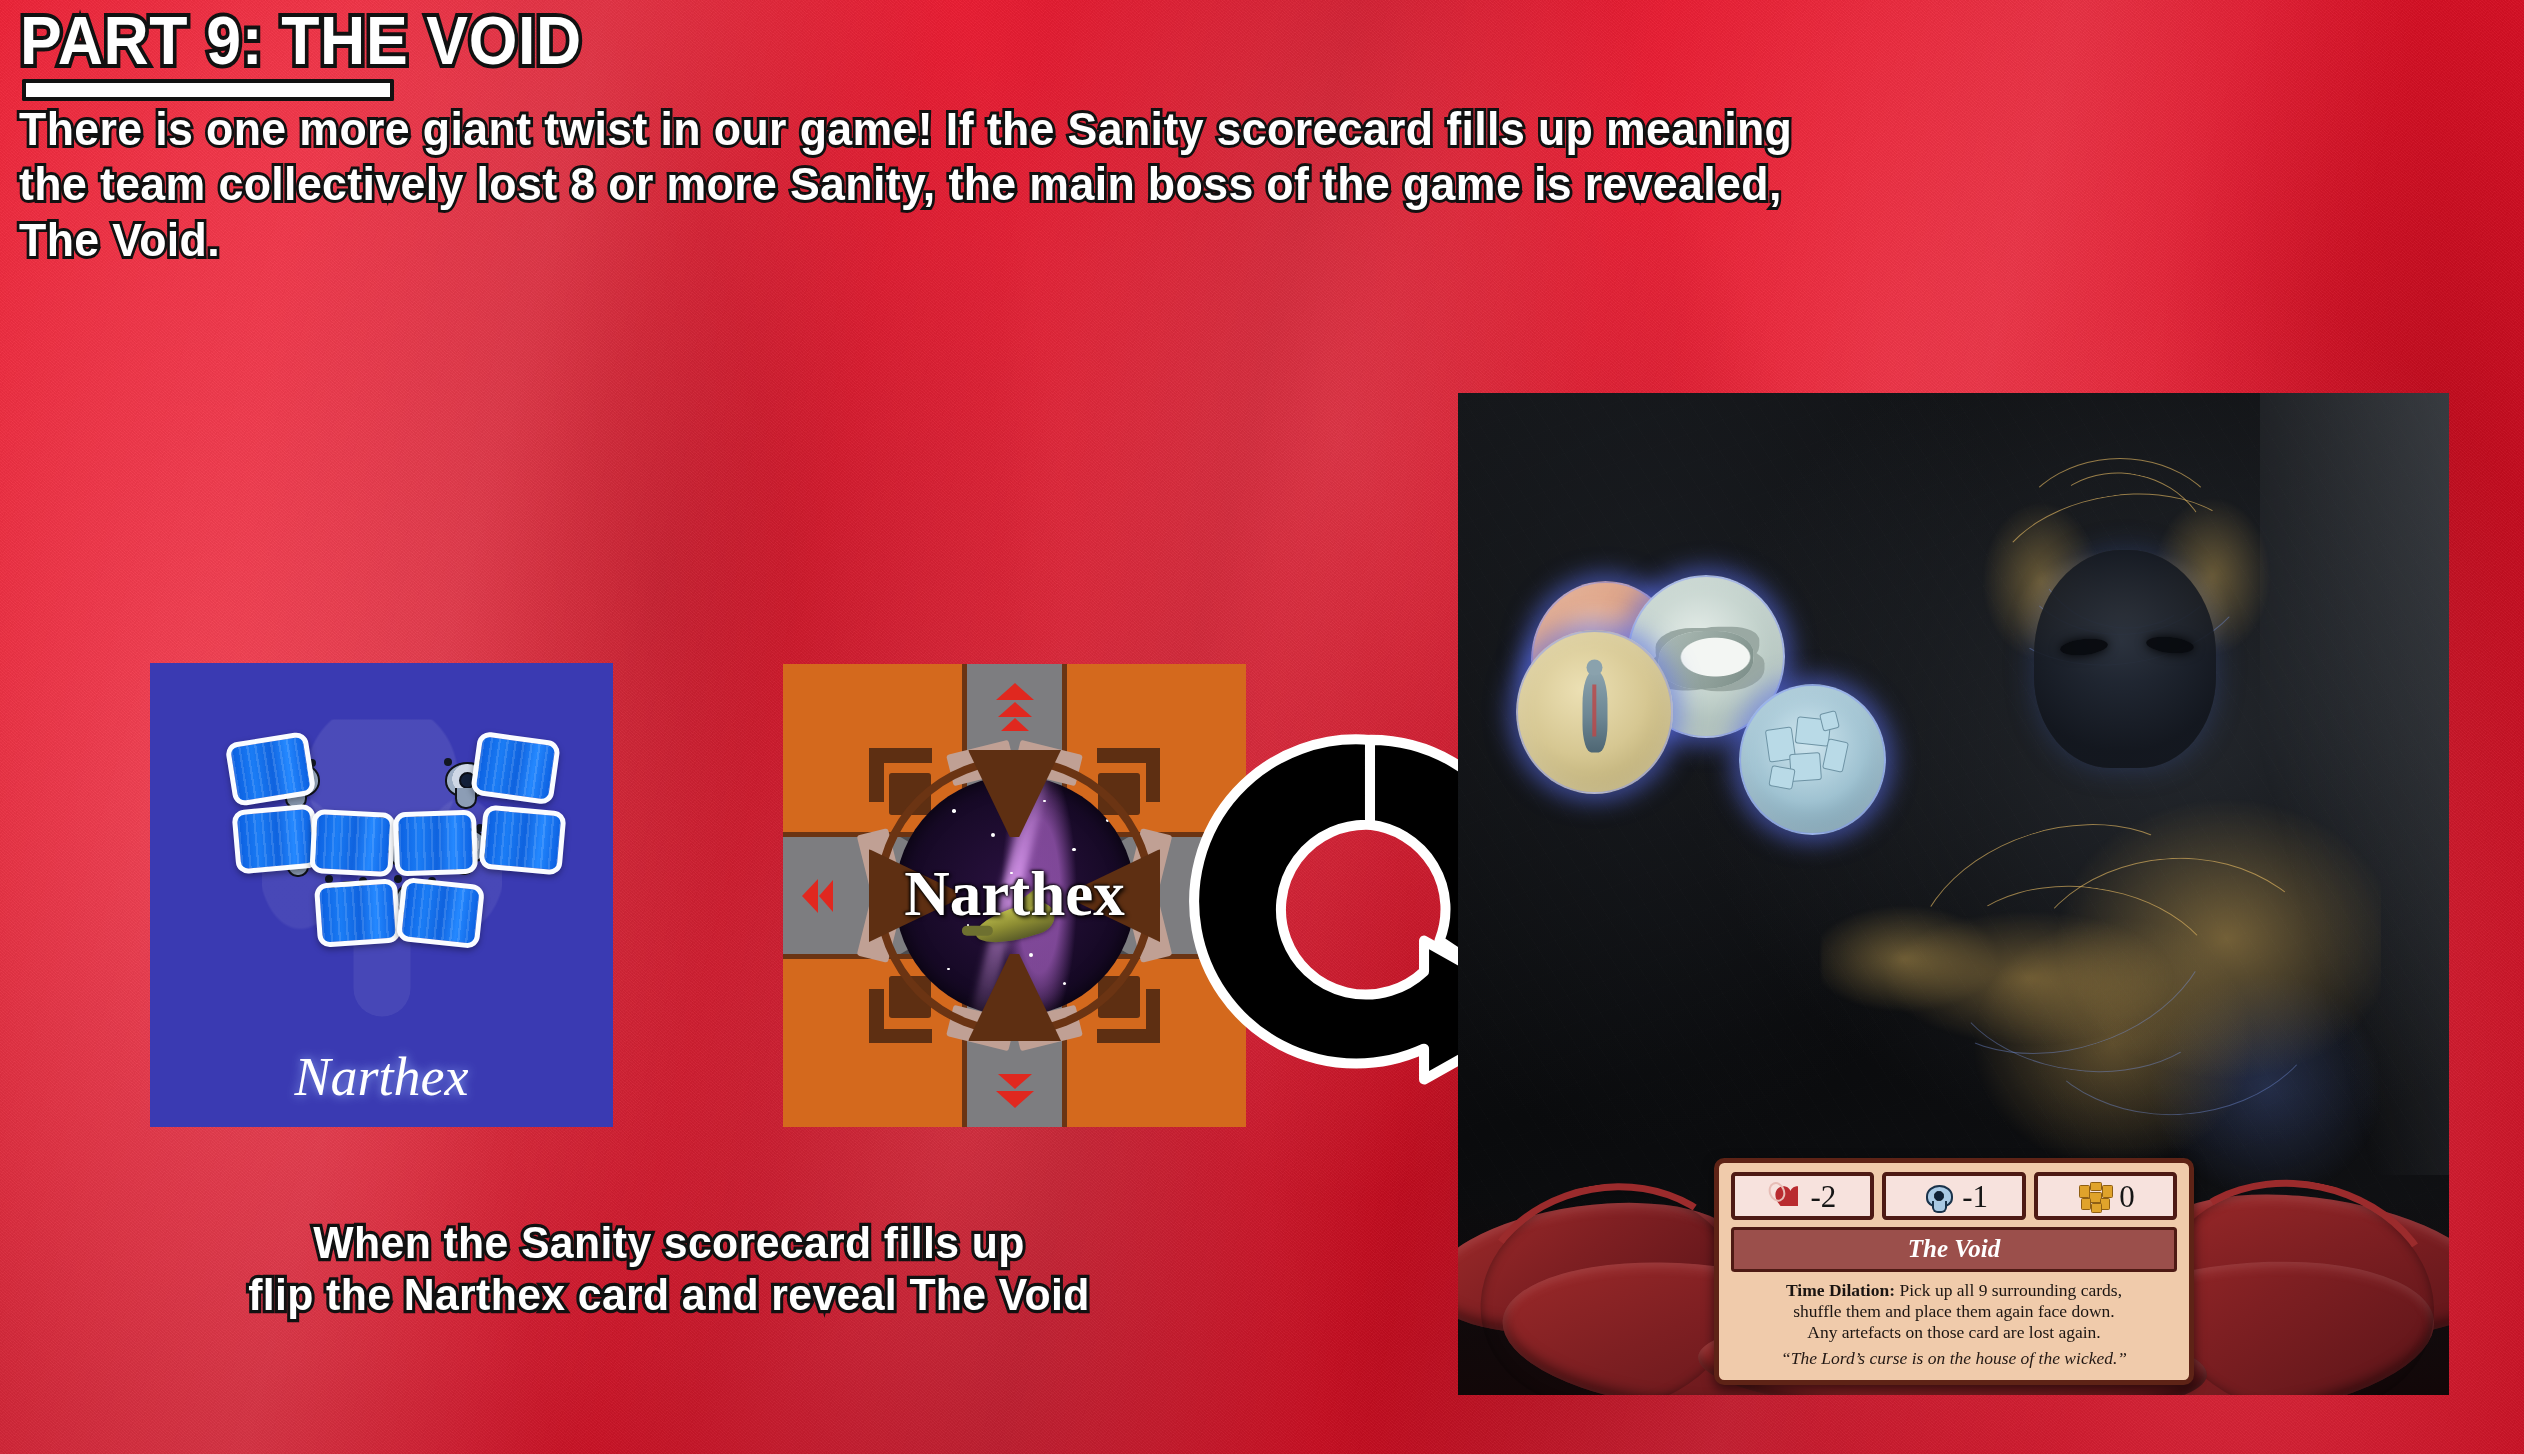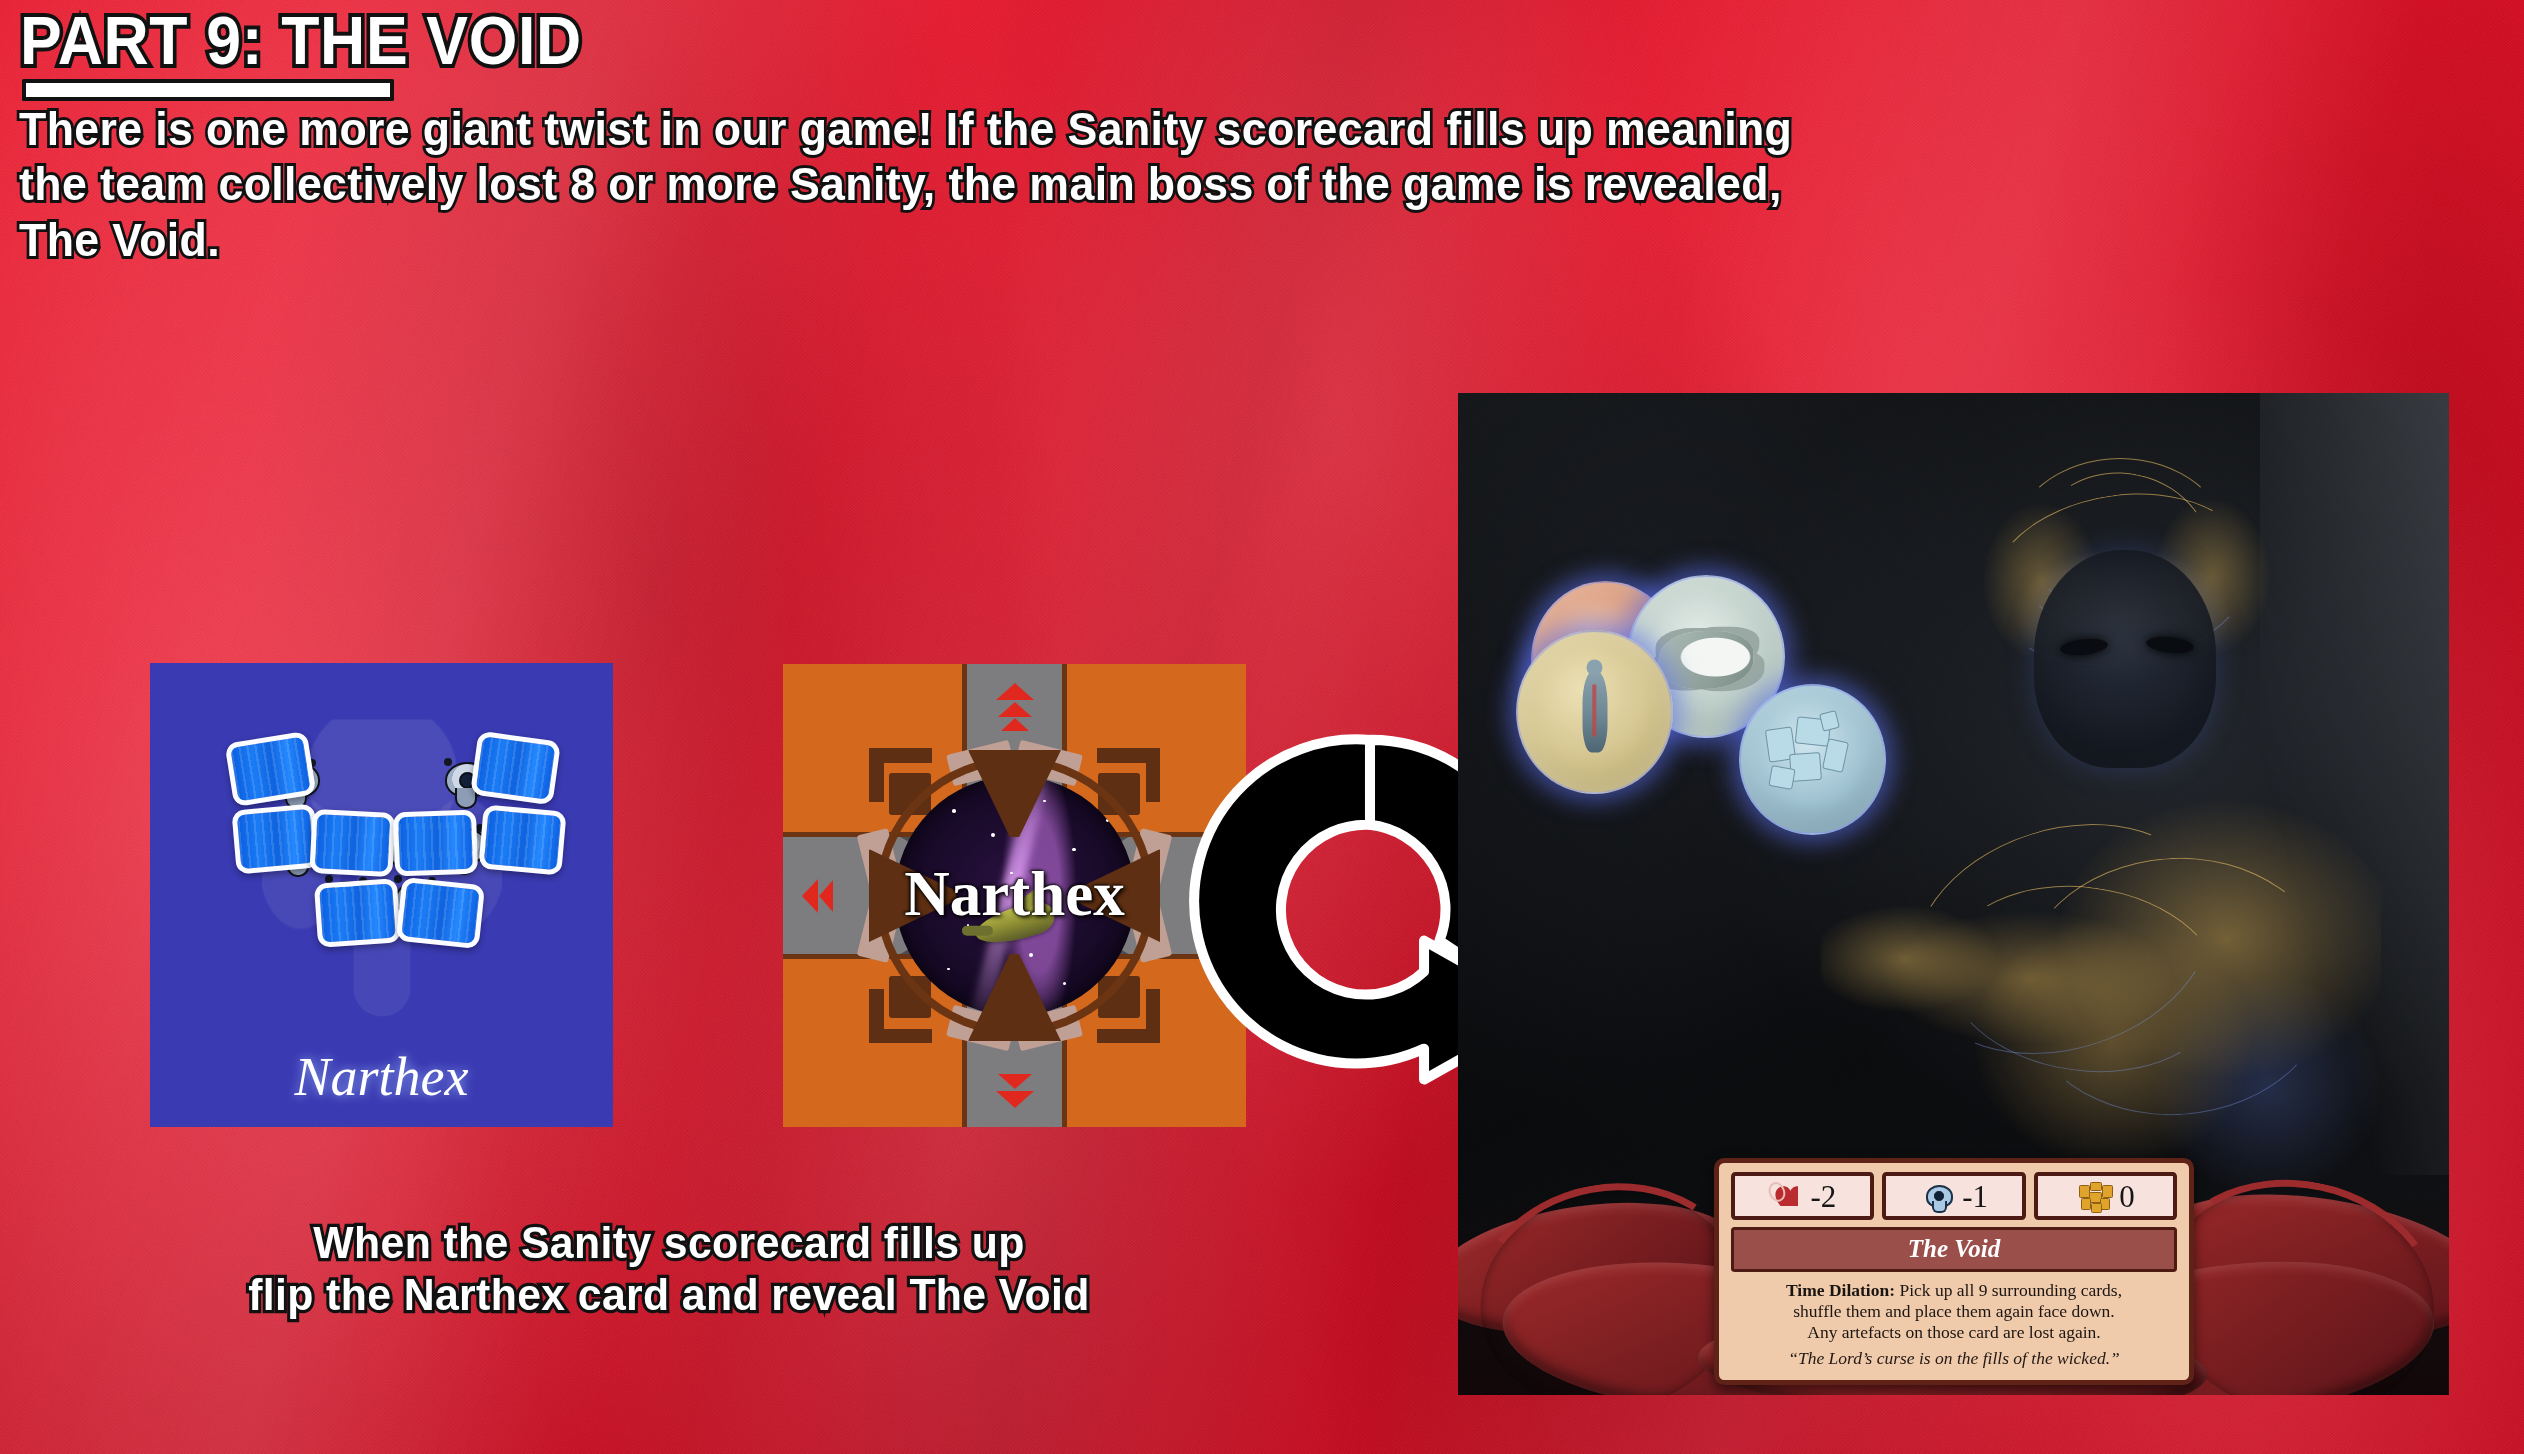--- a/index.html
+++ b/index.html
@@ -627,21 +627,21 @@
       </div>
 
       <div id="void-title">The Void</div>
 
       <div id="void-rules">
         <span><b>Time Dilation:</b><span> Pick up all 9 surrounding cards,</span></span><br>
         <span>shuffle them and place them again face down.</span><br>
         <span>Any artefacts on those card are lost again.</span>
       </div>
 
-      <div id="void-flavor">“The Lord’s curse is on the fills of the wicked.”</div>
+      <div id="void-flavor">“The Lord’s curse is on the house of the wicked.”</div>
     </div>
   </div>
 
   <div id="caption" class="outlined">
     <div>When the Sanity scorecard fills up</div>
     <div>flip the Narthex card and reveal The Void</div>
   </div>
 
 </div>
 

